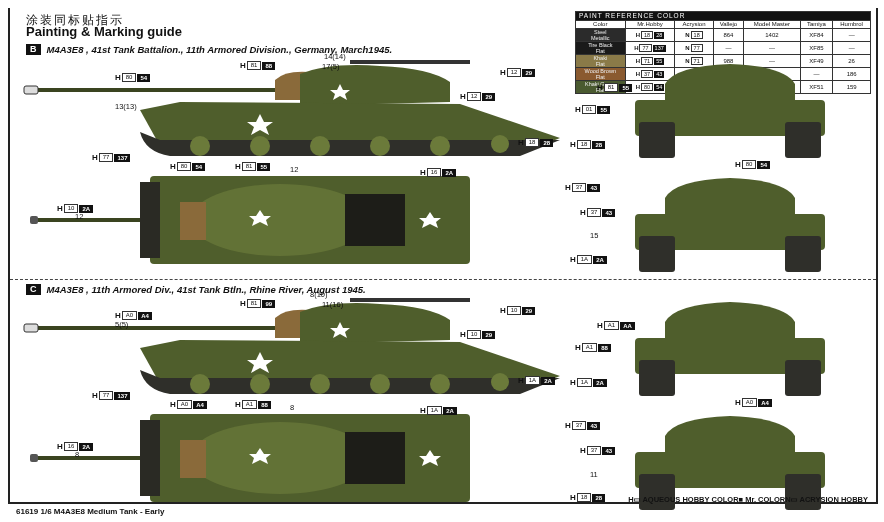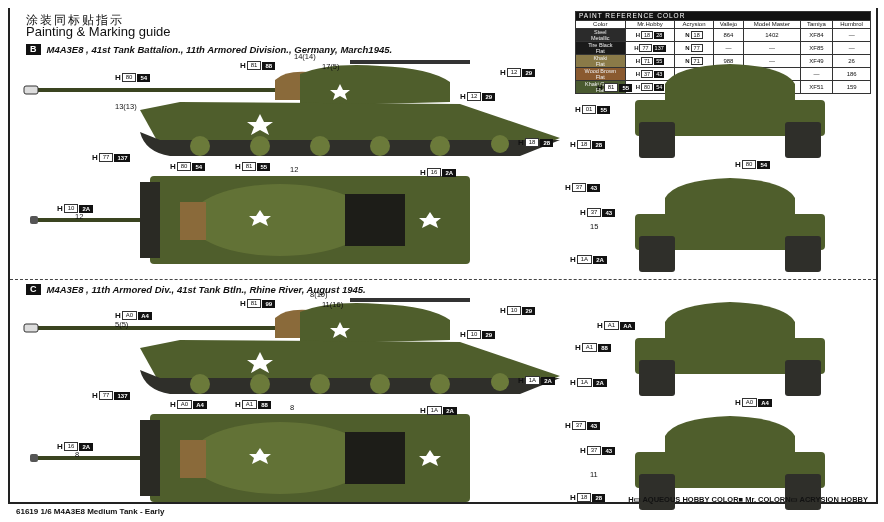--- a/index.html
+++ b/index.html
@@ -1,19 +1,19 @@
 <!DOCTYPE html>
 <html><head>
 <meta charset="utf-8">
 <style>
   * { box-sizing: border-box; margin: 0; padding: 0; }
   body { width: 884px; height: 522px; background: #fff; font-family: "Liberation Sans", sans-serif; position: relative; overflow: hidden; color: #111; }
   .frame { position: absolute; left: 8px; top: 8px; width: 870px; height: 496px; border-left: 2px solid #222; border-right: 2px solid #222; border-bottom: 2px solid #222; }
   .title-cn { position: absolute; left: 26px; top: 12px; font-size: 12px; letter-spacing: 2px; }
-  .title-en { position: absolute; left: 26px; top: 24px; font-size: 13px; font-weight: normal; }
+  .title-en { position: absolute; left: 26px; top: 24px; font-size: 13px; font-weight: bold; }
   .section-head { position: absolute; left: 26px; font-size: 9.5px; font-weight: bold; font-style: italic; display: flex; align-items: center; gap: 6px; }
   .badge { background: #111; color: #fff; font-style: normal; font-size: 9px; padding: 0 4px; line-height: 11px; }
   .divider { position: absolute; left: 10px; top: 279px; width: 866px; border-top: 1px dashed #444; }
   
   .paint { position: absolute; left: 575px; top: 11px; width: 296px; border-collapse: collapse; font-size: 6px; }
   .paint th.cap { background: #111; color: #fff; text-align: left; padding: 0 3px; font-size: 6.5px; letter-spacing: 1px; }
   .paint td, .paint th { border: 1px solid #333; text-align: center; height: 8.5px; padding: 0 2px; white-space: nowrap; }
   .paint th { font-weight: normal; }
   .swatch { color: #eee; font-size: 5.5px; line-height: 6px; }
   .code { display: inline-flex; align-items: center; gap: 1px; }
@@ -284,26 +284,26 @@
     <div class="callout" style="left:735px;top:160px">
         <span class="h">H</span>
         <span class="box">80</span>
         <span class="blk">54</span>
       </div>
     <div class="callout" style="left:518px;top:138px">
         <span class="h">H</span>
         <span class="box">18</span>
         <span class="blk">28</span>
       </div>
-    <div class="num" style="left:294px;top:52px">14(14)</div>
+    <div class="num" style="left:324px;top:52px">14(14)</div>
     <div class="num" style="left:322px;top:62px">17(5)</div>
     <div class="num" style="left:115px;top:102px">13(13)</div>
     <div class="num" style="left:290px;top:165px">12</div>
     <div class="num" style="left:75px;top:212px">12</div>
-    <div class="num" style="left:590px;top:222px">15</div>
+    <div class="num" style="left:590px;top:231px">15</div>
   </div>
     <div>
     <svg class="tank" style="left:20px;top:298px" width="540" height="100">
     <rect x="10" y="28" width="250" height="4" rx="2" fill="#3a4420"></rect>
     <rect x="4" y="26" width="14" height="8" rx="2" fill="#ddd" stroke="#333"></rect>
     <path d="M255 20 Q265 10 290 12 L290 40 L255 40 Z" fill="#8a6a3a"></path>
     <path d="M280 14 Q310 2 360 6 Q410 8 430 22 L430 42 L280 46 Z" fill="#4f5e2c"></path>
     <rect x="330" y="0" width="120" height="4" fill="#333"></rect>
     <path d="M120 50 L160 42 L440 44 L540 78 L520 86 L140 86 Z" fill="#4f5e2c"></path>
     <path d="M120 72 Q125 92 150 96 L500 96 L540 80 L140 80 Z" fill="#2f2f2a"></path>

